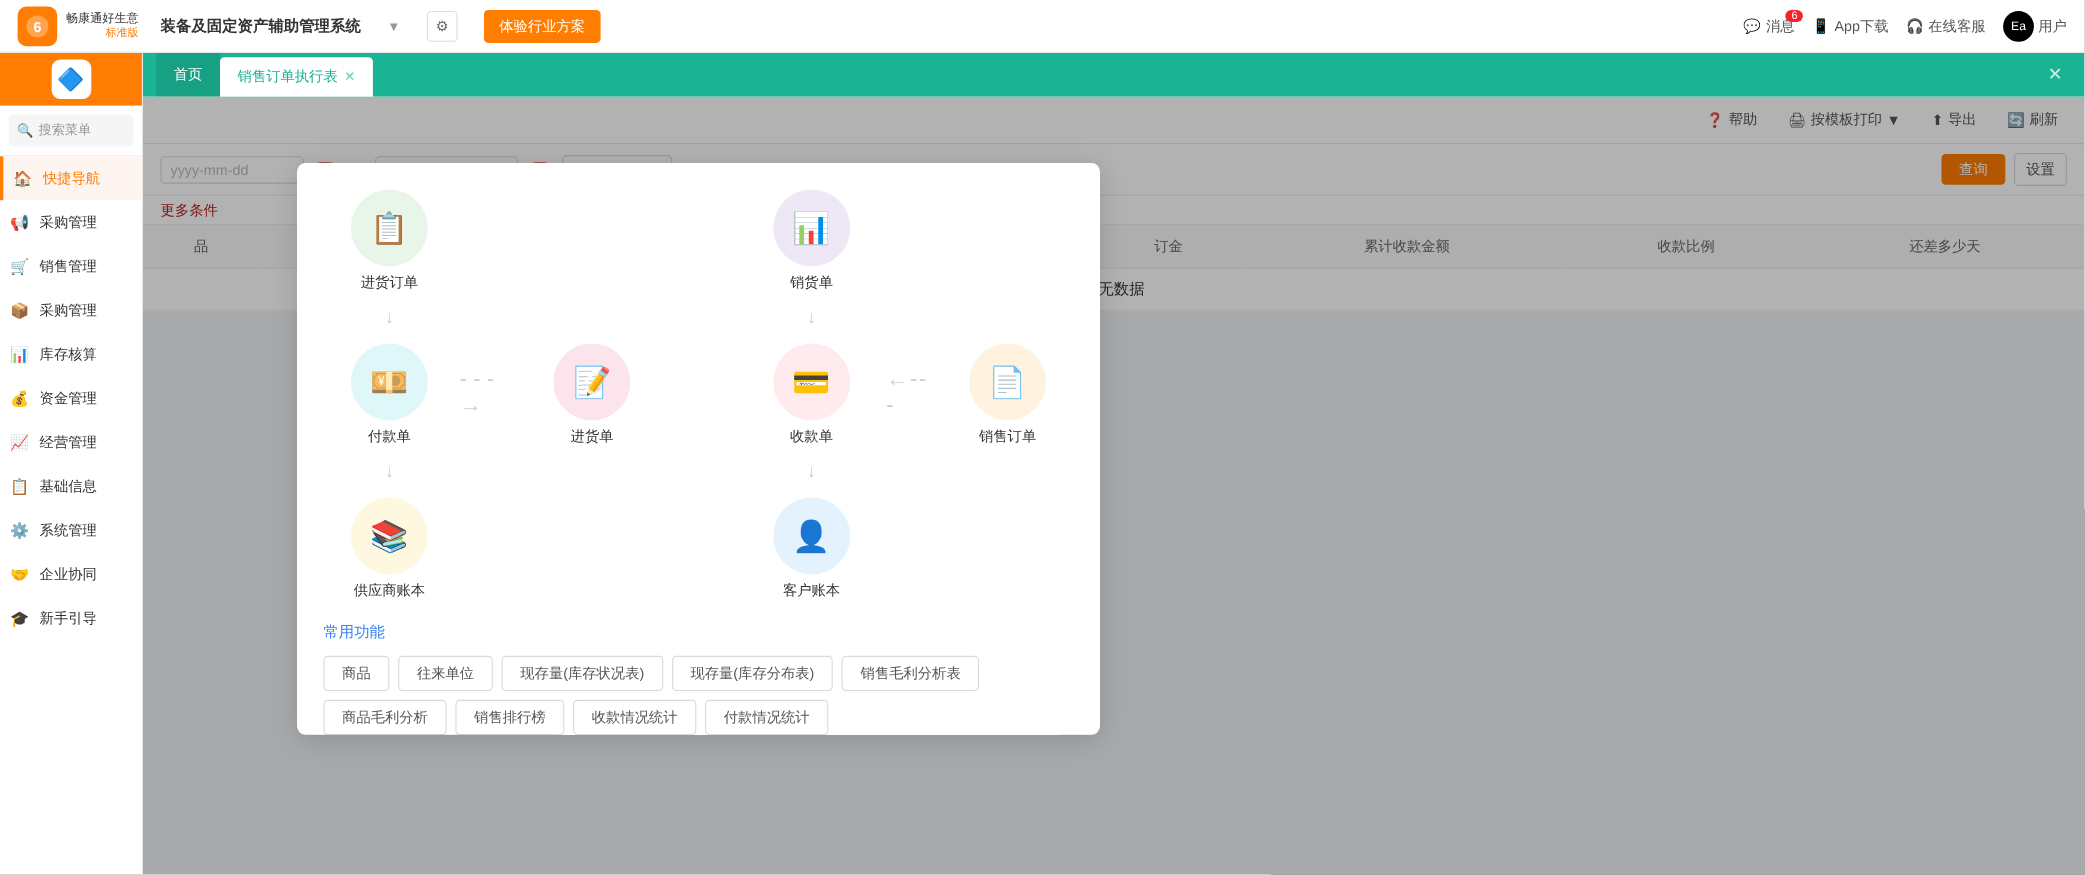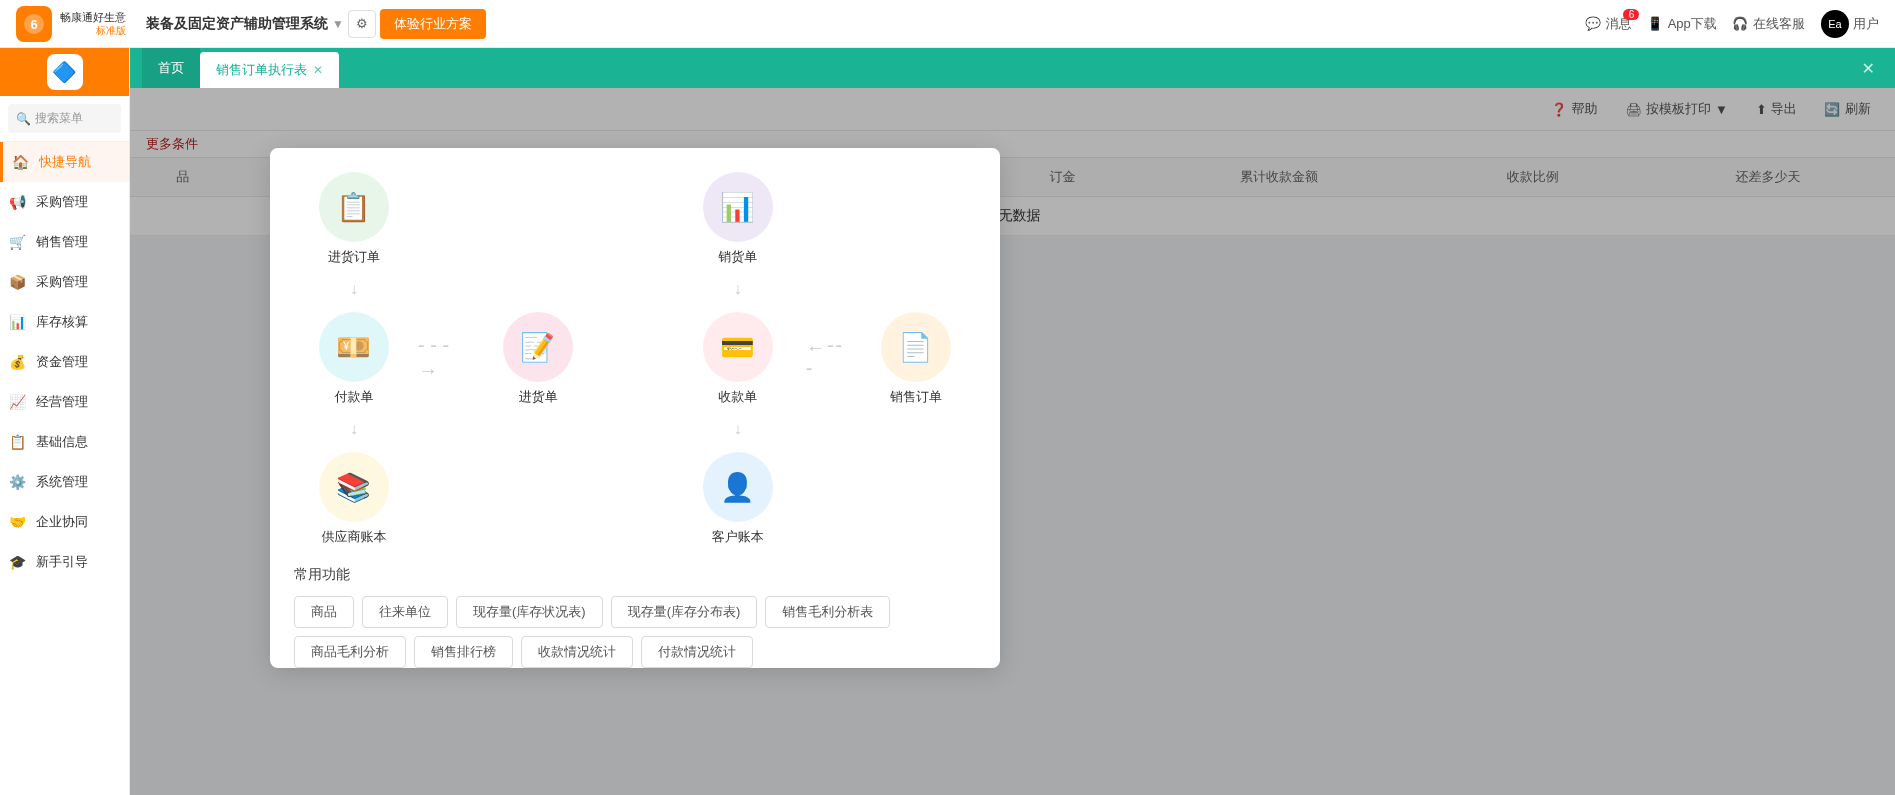--- a/index.html
+++ b/index.html
@@ -11,21 +11,21 @@
     .main-area { display: flex; flex: 1; overflow: hidden; }
     .sidebar { width: 130px; background: #fff; border-right: 1px solid #e8e8e8; flex-shrink: 0; display: flex; flex-direction: column; }
     .content-area { flex: 1; display: flex; flex-direction: column; overflow: hidden; }
     .tab-bar { height: 40px; background: #1ab394; display: flex; align-items: center; padding: 0 12px; flex-shrink: 0; }
     .content-body { flex: 1; background: #f0f2f5; position: relative; overflow: hidden; }
 
     
     .logo-area { display: flex; align-items: center; gap: 8px; width: 130px; flex-shrink: 0; }
     .logo-icon { width: 36px; height: 36px; background: #ff7d00; border-radius: 8px; display: flex; align-items: center; justify-content: center; }
     .logo-text { font-size: 11px; color: #333; line-height: 1.3; text-align: right; }
-    .system-title-area { display: flex; align-items: center; gap: 4px; flex: 1; }
+    .system-title-area { display: flex; align-items: center; gap: 24px; flex: 1; }
     .system-title { font-size: 14px; color: #333; font-weight: bold; }
     .title-dropdown { color: #999; cursor: pointer; font-size: 12px; }
     .settings-icon-btn { width: 28px; height: 28px; border: 1px solid #ddd; border-radius: 4px; display: flex; align-items: center; justify-content: center; cursor: pointer; color: #666; }
     .experience-btn { background: #ff7d00; color: #fff; border: none; padding: 6px 14px; border-radius: 4px; cursor: pointer; font-size: 13px; }
     .top-right { display: flex; align-items: center; gap: 16px; margin-left: auto; }
     .top-right-item { display: flex; align-items: center; gap: 4px; color: #555; cursor: pointer; font-size: 13px; position: relative; }
     .badge { background: #f5222d; color: #fff; font-size: 10px; border-radius: 10px; padding: 0 4px; min-width: 16px; text-align: center; position: absolute; top: -6px; right: -8px; }
     .avatar-circle { width: 28px; height: 28px; background: #000000; border-radius: 50%; display: flex; align-items: center; justify-content: center; font-size: 11px; color: #fff; overflow: hidden; }
 
     
@@ -83,21 +83,21 @@
     .circle-red-light { background: #fce4ec; }
     .circle-purple { background: #ede7f6; }
     .circle-orange { background: #fff3e0; }
     .circle-teal { background: #e0f7fa; }
     .circle-pink-red { background: #ffebee; }
     .circle-orange2 { background: #fff8e1; }
     .circle-blue-light { background: #e3f2fd; }
 
     
     .common-func { margin-top: 20px; }
-    .common-func-title { font-size: 14px; color: #404040; margin-bottom: 12px; }
+    .common-func-title { font-size: 14px; color: #3b82f6; margin-bottom: 12px; }
     .func-btns { display: flex; flex-wrap: wrap; gap: 8px; }
     .func-btn { border: 1px solid #d9d9d9; background: #fff; padding: 6px 16px; border-radius: 4px; cursor: pointer; font-size: 13px; color: #555; }
   </style>
 </head>
 <body>
 
 <div class="app-container">
 
   <div class="top-bar">
     <div class="logo-area">
@@ -230,20 +230,34 @@
           <div class="toolbar-btn">
             <span>⬆</span>
             <span>导出</span>
           </div>
           <div class="toolbar-btn">
             <span>🔄</span>
             <span>刷新</span>
           </div>
         </div>
 
+        <div class="filter-row">
+          <input class="filter-input date-input" type="text" placeholder="yyyy-mm-dd" style="">
+          <span class="calendar-icon">📅</span>
+          <span style="color:#999;">—</span>
+          <input class="filter-input date-input" type="text" placeholder="yyyy-mm-dd" style="">
+          <span class="calendar-icon">📅</span>
+          <select class="select-input">
+            <option>单据状态</option>
+          </select>
+          <div style="flex:1;display:flex;justify-content:flex-end;align-items:center;gap:8px;">
+            <button class="query-btn">查询</button>
+            <button class="set-btn">设置</button>
+          </div>
+        </div>
 
         <div style="background:#fff;padding:4px 16px;border-bottom:1px solid #e8e8e8;display:flex;align-items:center;">
           <span class="more-conditions">更多条件</span>
         </div>
 
         <div class="table-container">
           <table class="data-table">
             <thead>
               <tr id="table-header">
                   <th>品</th>

